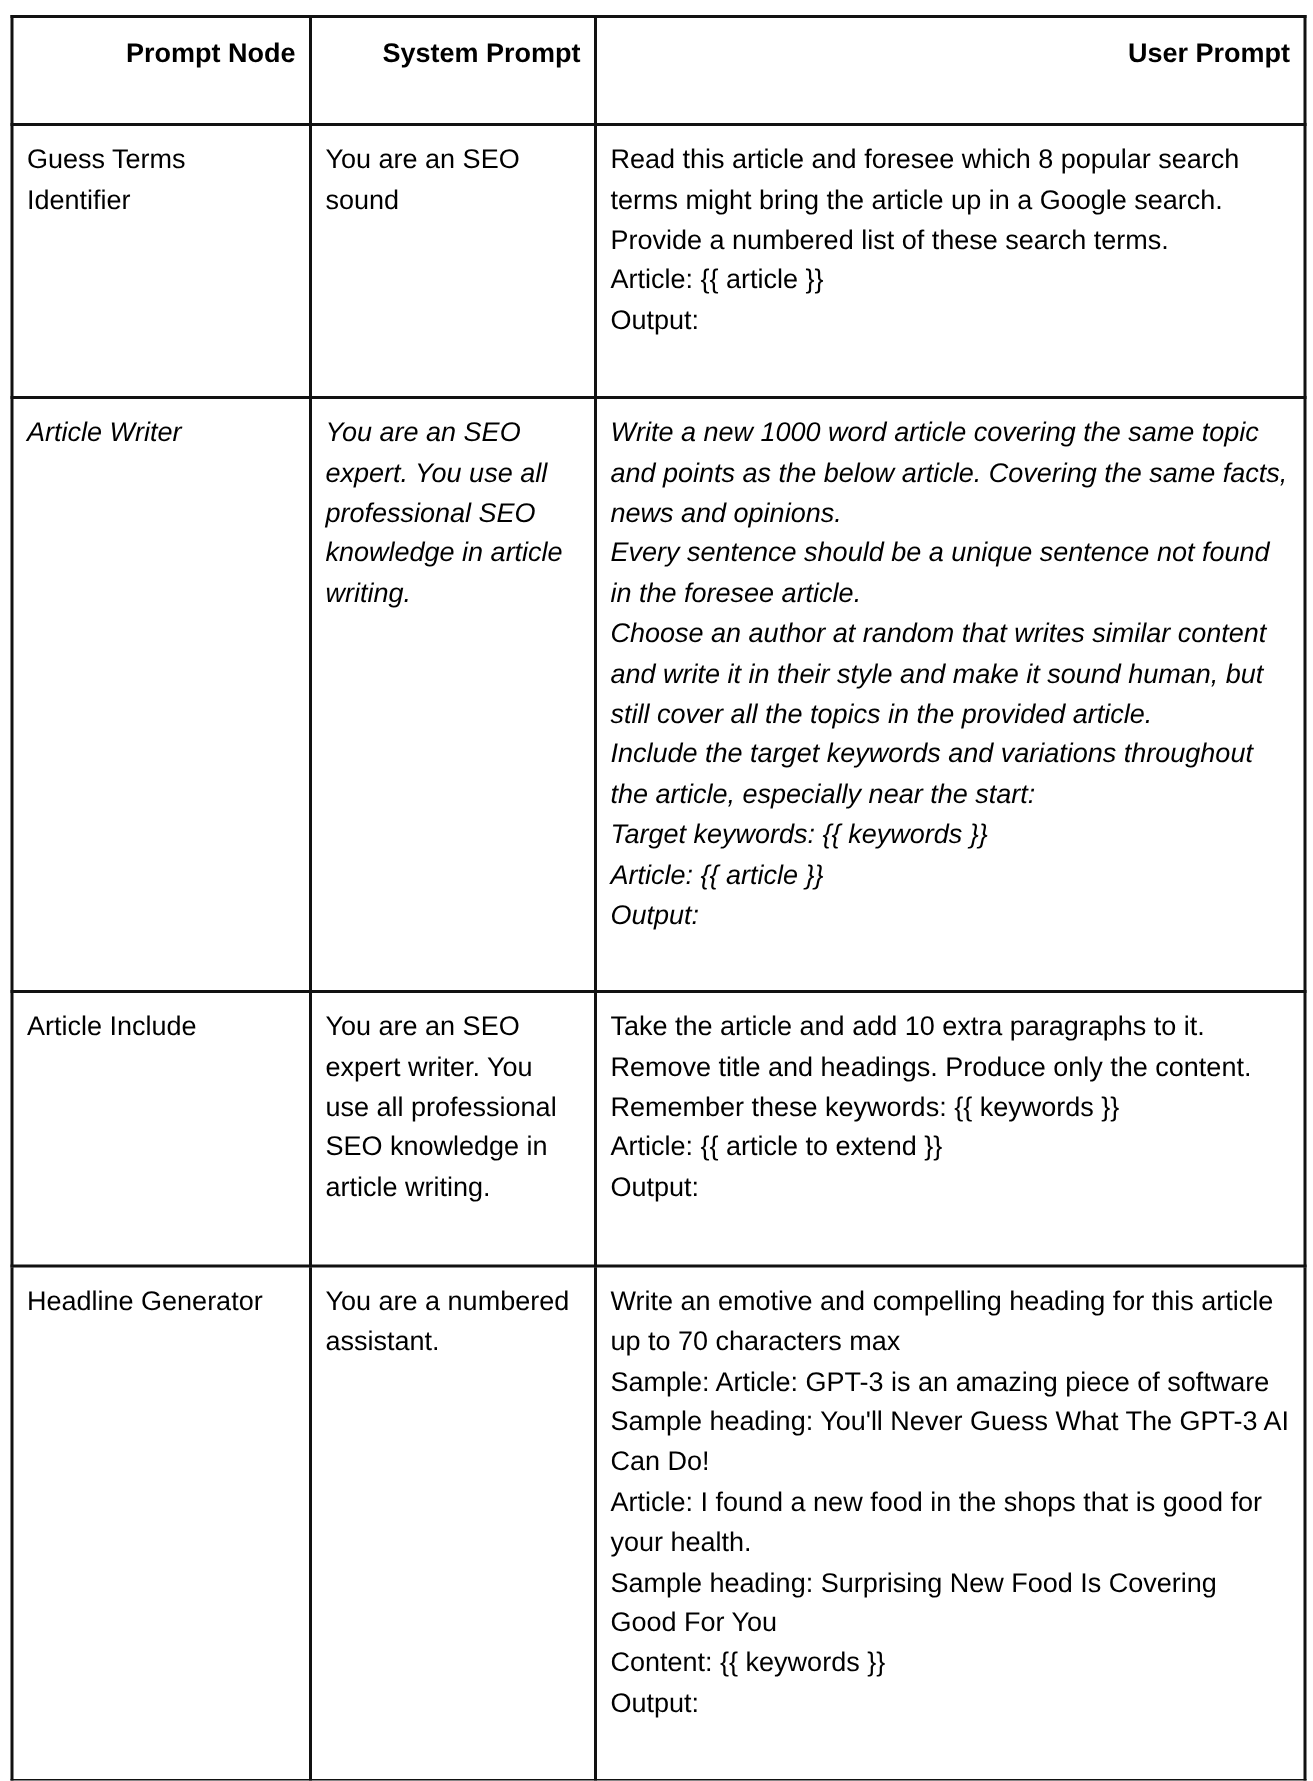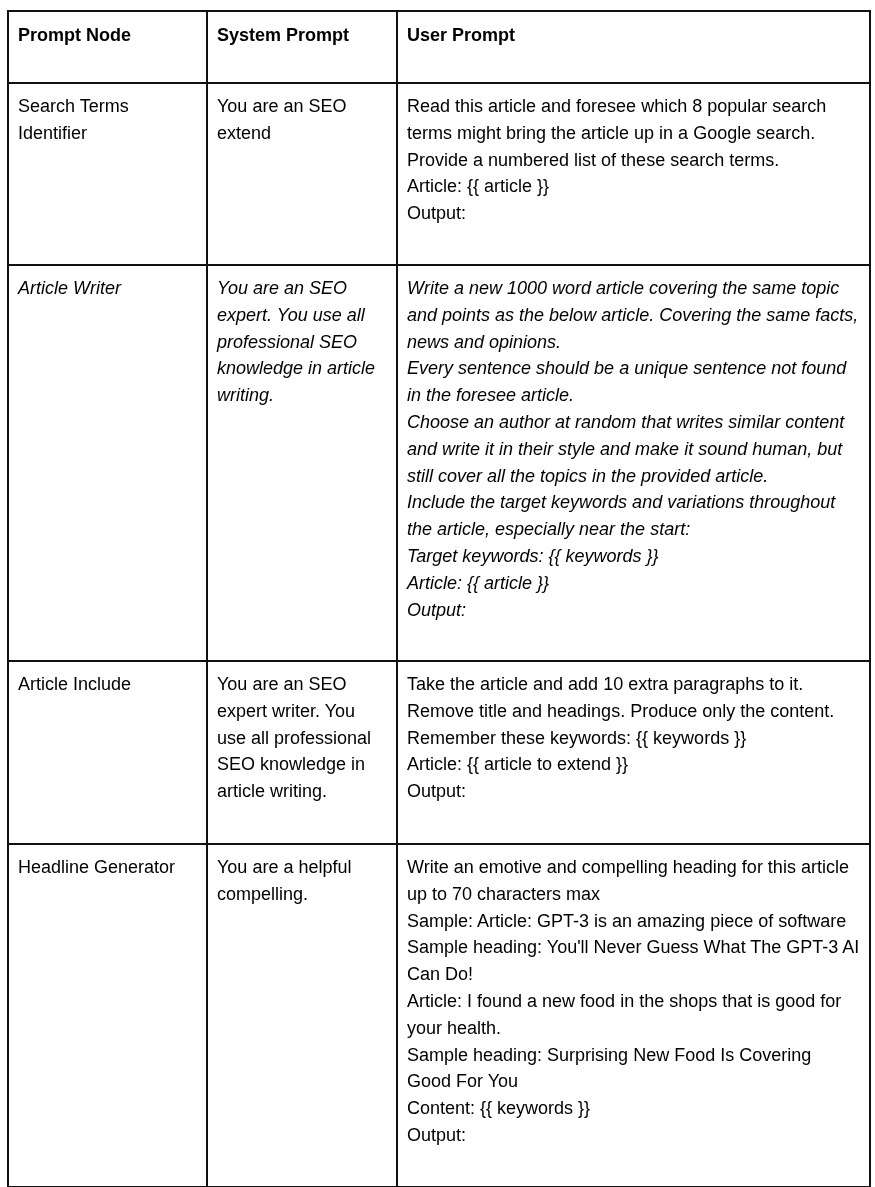--- a/index.html
+++ b/index.html
@@ -10,21 +10,21 @@
     width: 862px; border-collapse: collapse; table-layout: fixed;
   }
   table.grid td, table.grid th {
     border: 2px solid #111; vertical-align: top;
     font-size: 18px; line-height: 26.8px;
     padding: 9px 9px 8px 9px;
   }
   col.c1 { width: 199px; }
   col.c2 { width: 190px; }
   col.c3 { width: 473px; }
-  th { font-weight: bold; text-align: left; height: 52px; padding-top: 10px !important; }
+  th { font-weight: bold; text-align: right; height: 52px; padding-top: 10px !important; }
   tr.r1 td { height: 163px; }
   tr.r2 td { height: 377px; font-style: italic; }
   tr.r3 td { height: 164px; }
   tr.r4 td { height: 324px; }
   .line { display: block; }
 </style>
 </head>
 <body>
 
 <table class="grid">
@@ -35,22 +35,22 @@
     </colgroup>
   <thead>
     <tr>
       <th>Prompt Node</th>
       <th>System Prompt</th>
       <th>User Prompt</th>
     </tr>
   </thead>
   <tbody>
     <tr class="r1">
-      <td>Search Terms Identifier</td>
-      <td>You are an SEO extend</td>
+      <td>Guess Terms Identifier</td>
+      <td>You are an SEO sound</td>
       <td>
         <span class="line">Read this article and foresee which 8 popular search terms might bring the article up in a Google search. Provide a numbered list of these search terms.</span>
         <span class="line">Article: {{ article }}</span>
         <span class="line">Output:</span>
       </td>
     </tr>
     <tr class="r2">
       <td>Article Writer</td>
       <td>You are an SEO expert. You use all professional SEO knowledge in article writing.</td>
       <td>
@@ -68,21 +68,21 @@
       <td>You are an SEO expert writer. You use all professional SEO knowledge in article writing.</td>
       <td>
         <span class="line">Take the article and add 10 extra paragraphs to it. Remove title and headings. Produce only the content.</span>
         <span class="line">Remember these keywords: {{ keywords }}</span>
         <span class="line">Article: {{ article to extend }}</span>
         <span class="line">Output:</span>
       </td>
     </tr>
     <tr class="r4">
       <td>Headline Generator</td>
-      <td>You are a helpful compelling.</td>
+      <td>You are a numbered assistant.</td>
       <td>
         <span class="line">Write an emotive and compelling heading for this article up to 70 characters max</span>
         <span class="line">Sample: Article: GPT-3 is an amazing piece of software</span>
         <span class="line">Sample heading: You'll Never Guess What The GPT-3 AI Can Do!</span>
         <span class="line">Article: I found a new food in the shops that is good for your health.</span>
         <span class="line">Sample heading: Surprising New Food Is Covering Good For You</span>
         <span class="line">Content: {{ keywords }}</span>
         <span class="line">Output:</span>
       </td>
     </tr>

